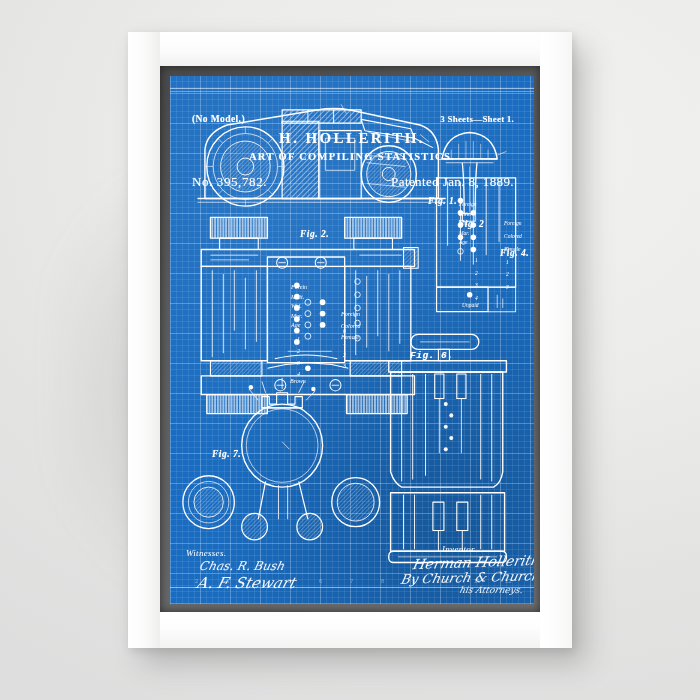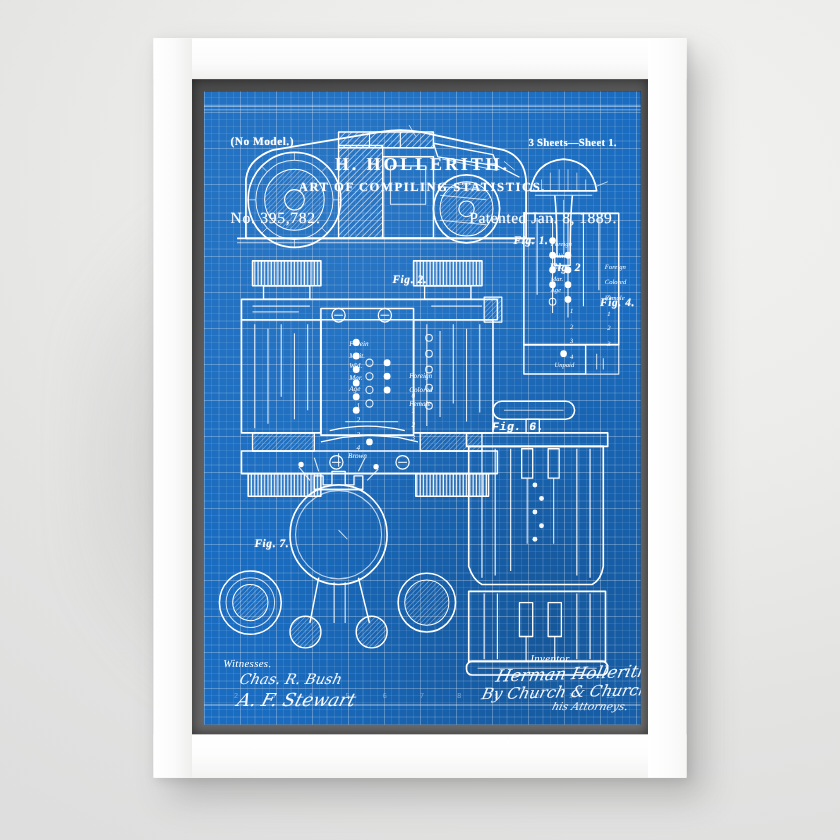--- a/index.html
+++ b/index.html
@@ -400,21 +400,21 @@
                   <line x1="318" y1="482" x2="318" y2="504" stroke-width="1"></line>
 
                   <rect x="238" y="504" width="128" height="12" rx="5" stroke-width="1.5"></rect>
                   <line x1="248" y1="510" x2="356" y2="510" stroke-width=".9" opacity=".7"></line>
                 </g>
 
               </g>
             </svg>
 
             <div class="fig-label" style="left:258px;top:120px;">Fig. 1.</div>
-            <div class="fig-label" style="left:157px;top:153px;text-align:center;">Fig. 2.</div>
+            <div class="fig-label" style="left:130px;top:153px;text-align:center;">Fig. 2.</div>
             <div class="fig-label" style="left:288px;top:143px;">Fig. 2</div>
             <div class="fig-label" style="left:330px;top:172px;">Fig. 4.</div>
             <div class="fig-label" style="left:42px;top:373px;">Fig. 7.</div>
             <div class="fig-label" style="left:240px;top:274px;font-family:Liberation Mono, monospace;">Fig. 6.</div>
 
             <div style="position:absolute;left:121px;top:207px;font-size:6px;font-style:italic;color:#fff;line-height:9.5px;">
               <div>Forein</div>
               <div>Milit.</div>
               <div>Wid.</div>
               <div>Mar.</div>

